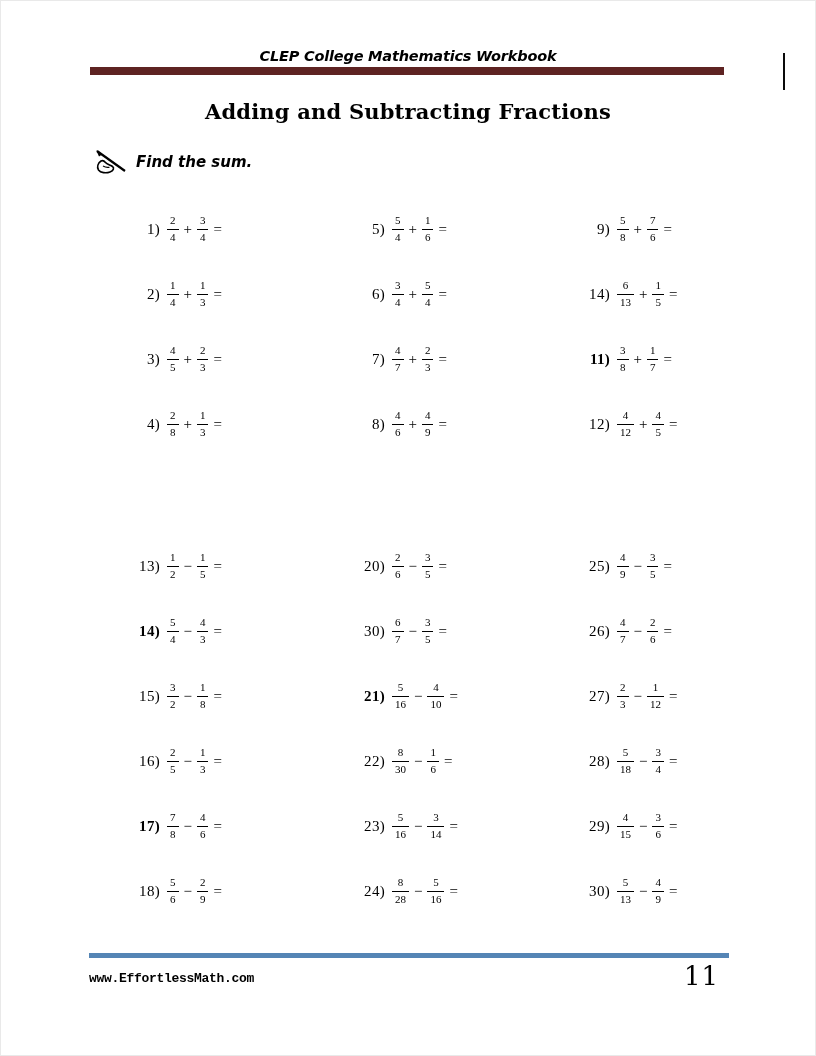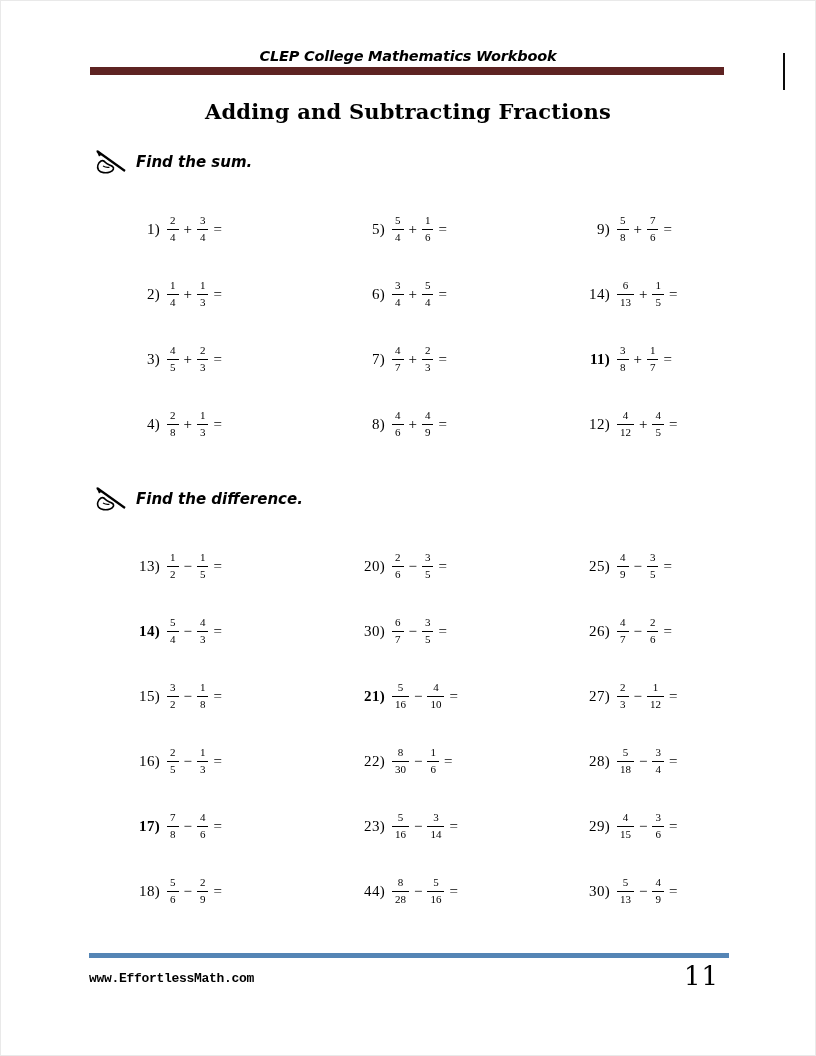--- a/index.html
+++ b/index.html
@@ -241,29 +241,20 @@
         </span>
         <span class="op">+</span>
         <span class="frac">
           <span class="fn">4</span>
           <span class="fd">5</span>
         </span>
         <span class="op">=</span>
       </div>
     </div>
 
-  <div class="instruction instr-diff">
-    <svg class="pen-icon" viewBox="0 0 34 26">
-      <path d="M3 2 L31 22" stroke="#000" stroke-width="2.2" fill="none"></path>
-      <path d="M2.2 1.2 L8 5.6 L5 7.4 Z" fill="#000"></path>
-      <path d="M7 12 C4 14 2.5 18 4.5 21 C6.5 23.8 12 24.5 16 23 C19.5 21.7 20.5 19 18.5 17.5 C16.5 16 13 15.5 11.5 13.5 C10.3 12 8.8 11 7 12 Z" fill="#fff" stroke="#000" stroke-width="1.6"></path>
-      <path d="M9 17 C11 18.2 13.5 18.6 15.5 18.2" fill="none" stroke="#000" stroke-width="1.1"></path>
-    </svg>
-    <span class="itext">Find the difference.</span>
-  </div>
   <div class="grid grid-diff" style="grid-template-rows: repeat(6, 65px);">
       <div class="problem">
         <span class="plabel">13)</span>
         <span class="frac">
           <span class="fn">1</span>
           <span class="fd">2</span>
         </span>
         <span class="op">−</span>
         <span class="frac">
           <span class="fn">1</span>
@@ -395,21 +386,21 @@
           <span class="fd">16</span>
         </span>
         <span class="op">−</span>
         <span class="frac">
           <span class="fn">3</span>
           <span class="fd">14</span>
         </span>
         <span class="op">=</span>
       </div>
       <div class="problem">
-        <span class="plabel">44)</span>
+        <span class="plabel">24)</span>
         <span class="frac">
           <span class="fn">8</span>
           <span class="fd">28</span>
         </span>
         <span class="op">−</span>
         <span class="frac">
           <span class="fn">5</span>
           <span class="fd">16</span>
         </span>
         <span class="op">=</span>

